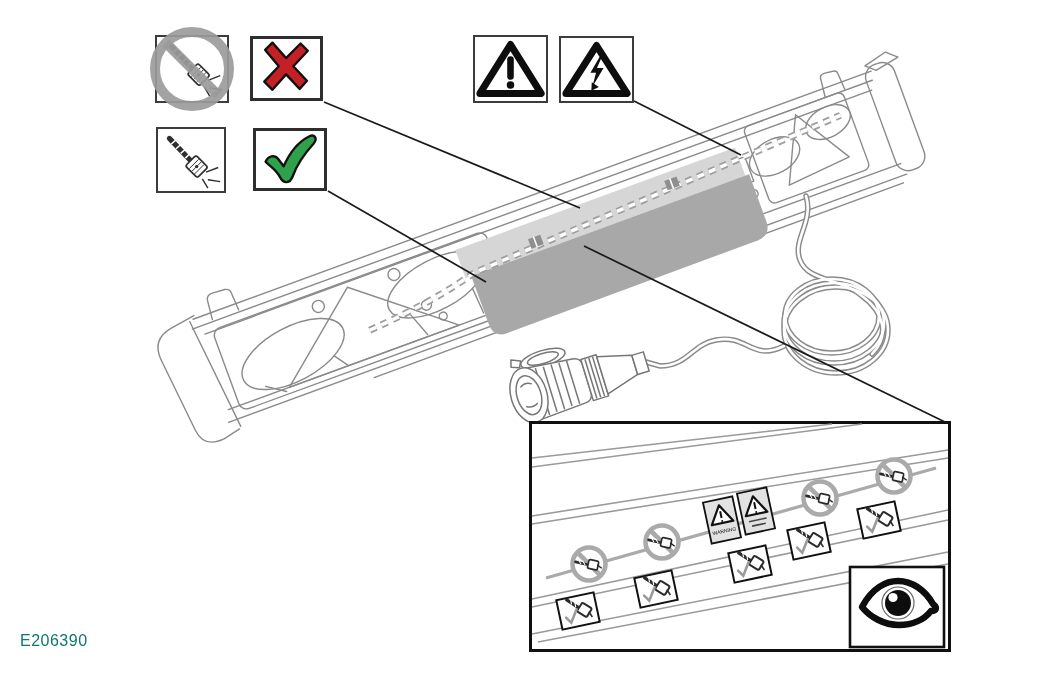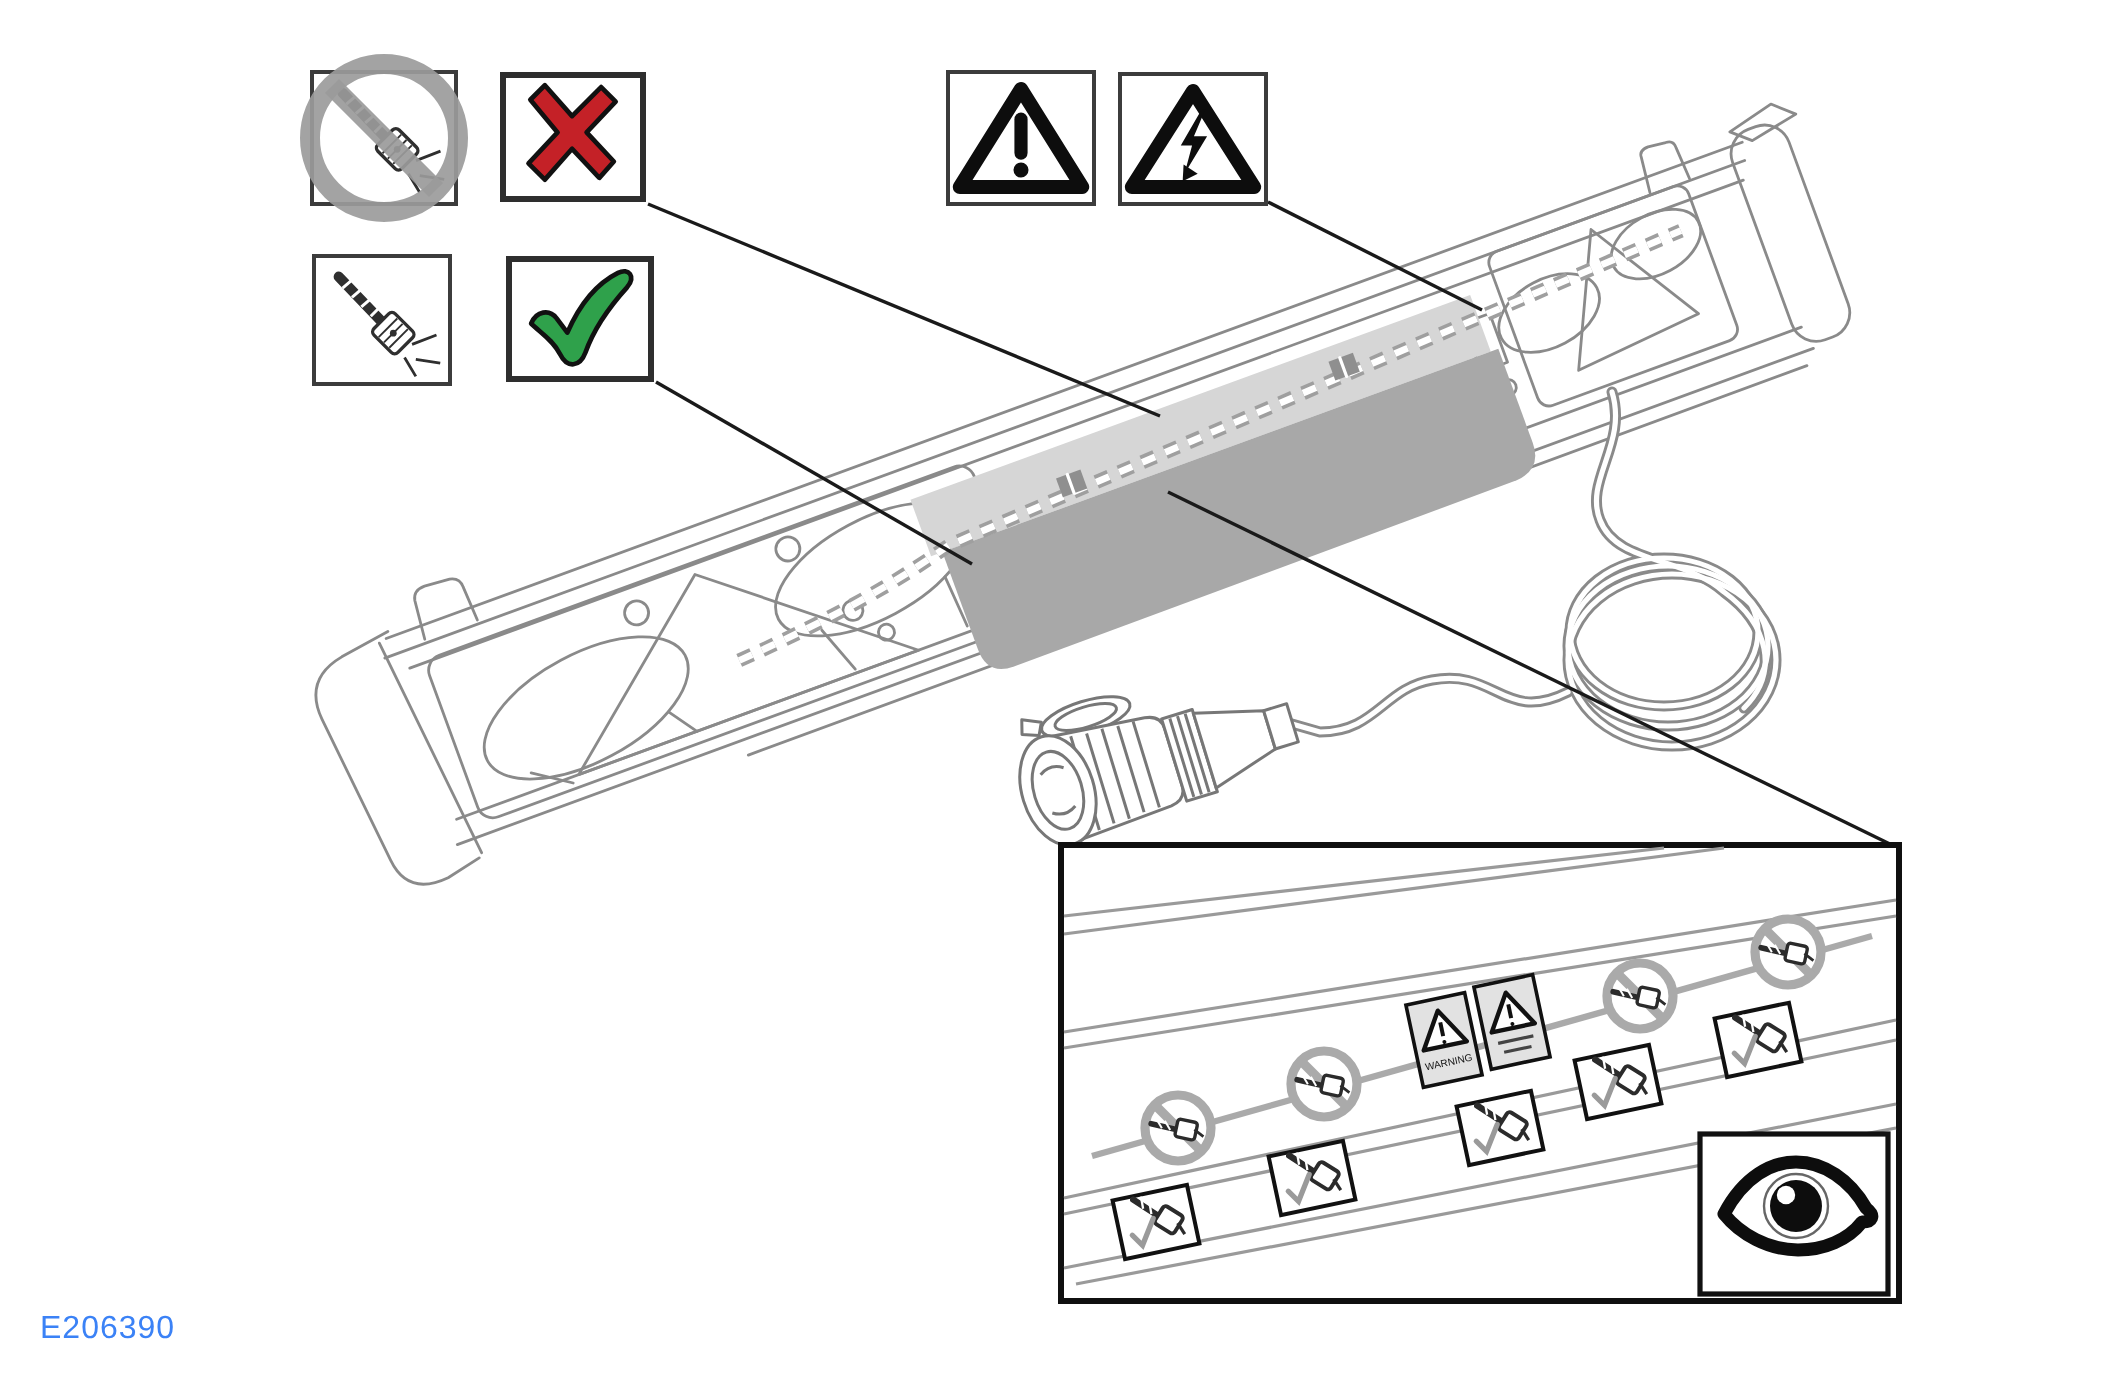--- a/index.html
+++ b/index.html
@@ -2,21 +2,21 @@
 <html><head>
 <meta charset="utf-8">
 <style>
   html,body{margin:0;padding:0;background:#fff;}
   #canvas{position:relative;width:1053px;height:693px;background:#fff;overflow:hidden;
           font-family:"Liberation Sans",sans-serif;}
   .abs{position:absolute;}
   .symbox{position:absolute;background:#fff;border:2px solid #3c3c3c;box-sizing:border-box;}
   .symbox svg{display:block;width:100%;height:100%;}
   .heavy{border-width:3px;border-color:#2e2e2e;}
-  #figure-id{position:absolute;left:20px;top:656px;font-size:16px;color:#3b82f6;letter-spacing:.5px;}
+  #figure-id{position:absolute;left:20px;top:632px;font-size:16px;color:#0f766e;letter-spacing:.5px;}
   #inset{position:absolute;left:529px;top:421px;width:422px;height:231px;border:3px solid #101010;
          background:#fff;box-sizing:border-box;}
   #inset svg{display:block;width:100%;height:100%;}
   svg{overflow:visible;}
 </style>
 </head>
 <body>
 
 <div id="canvas">
 

